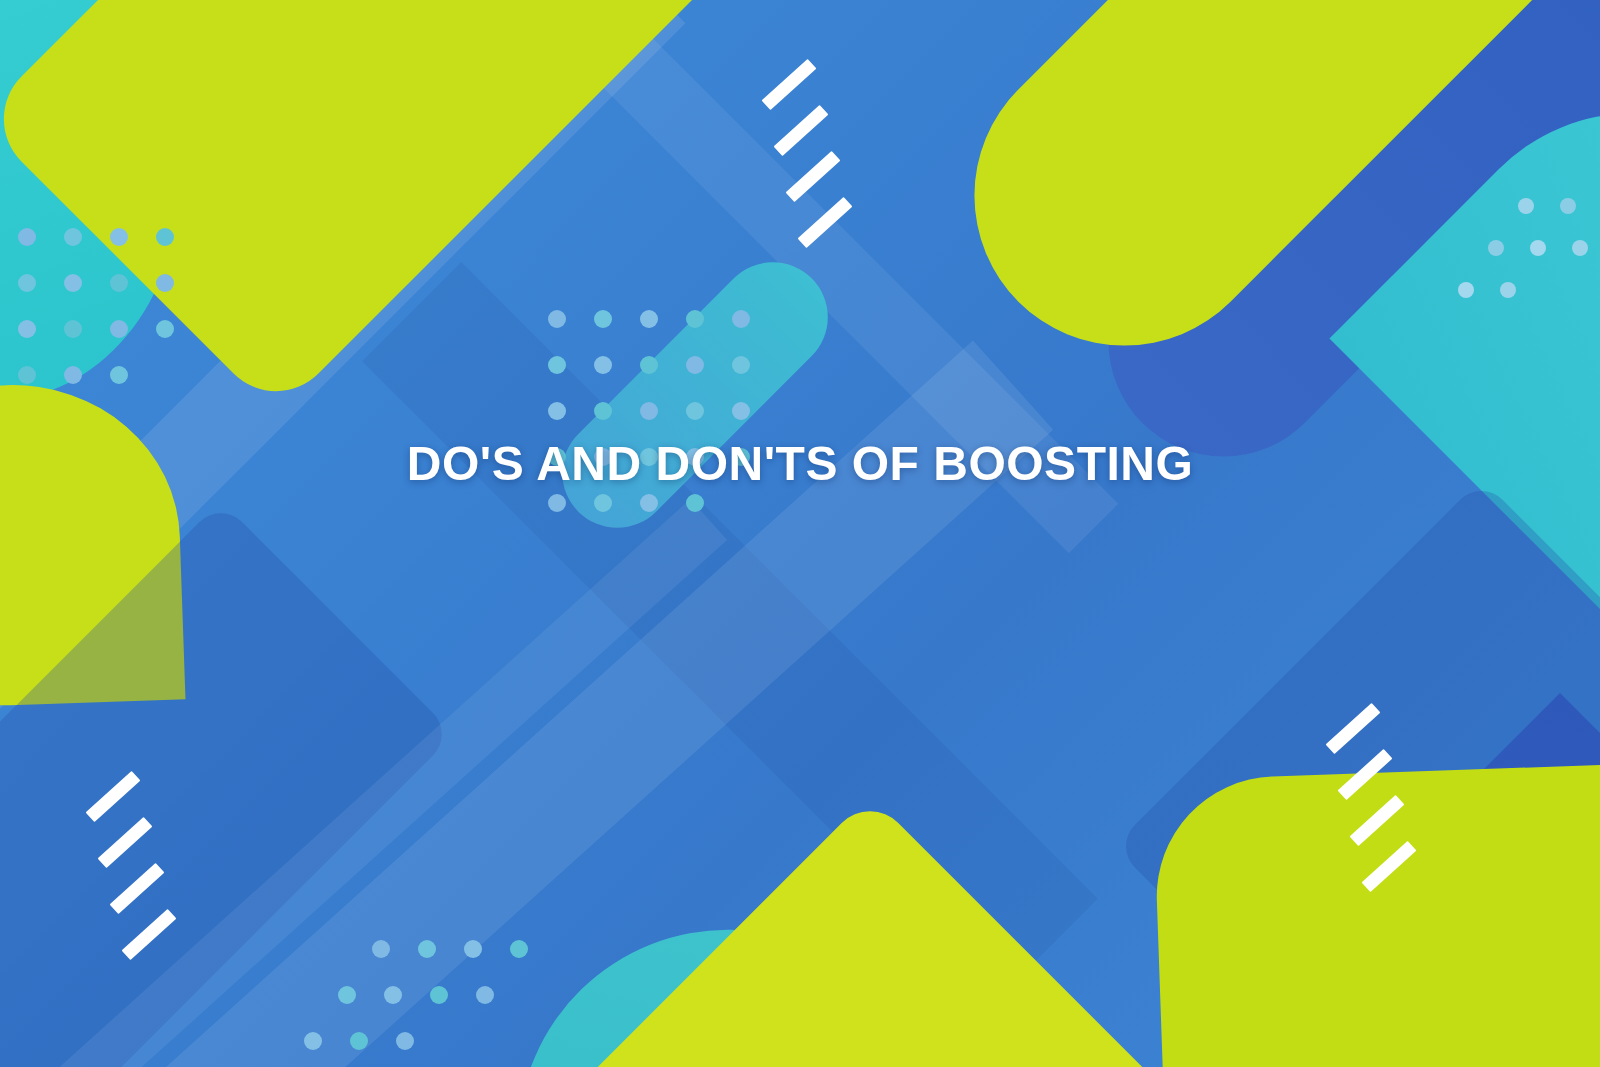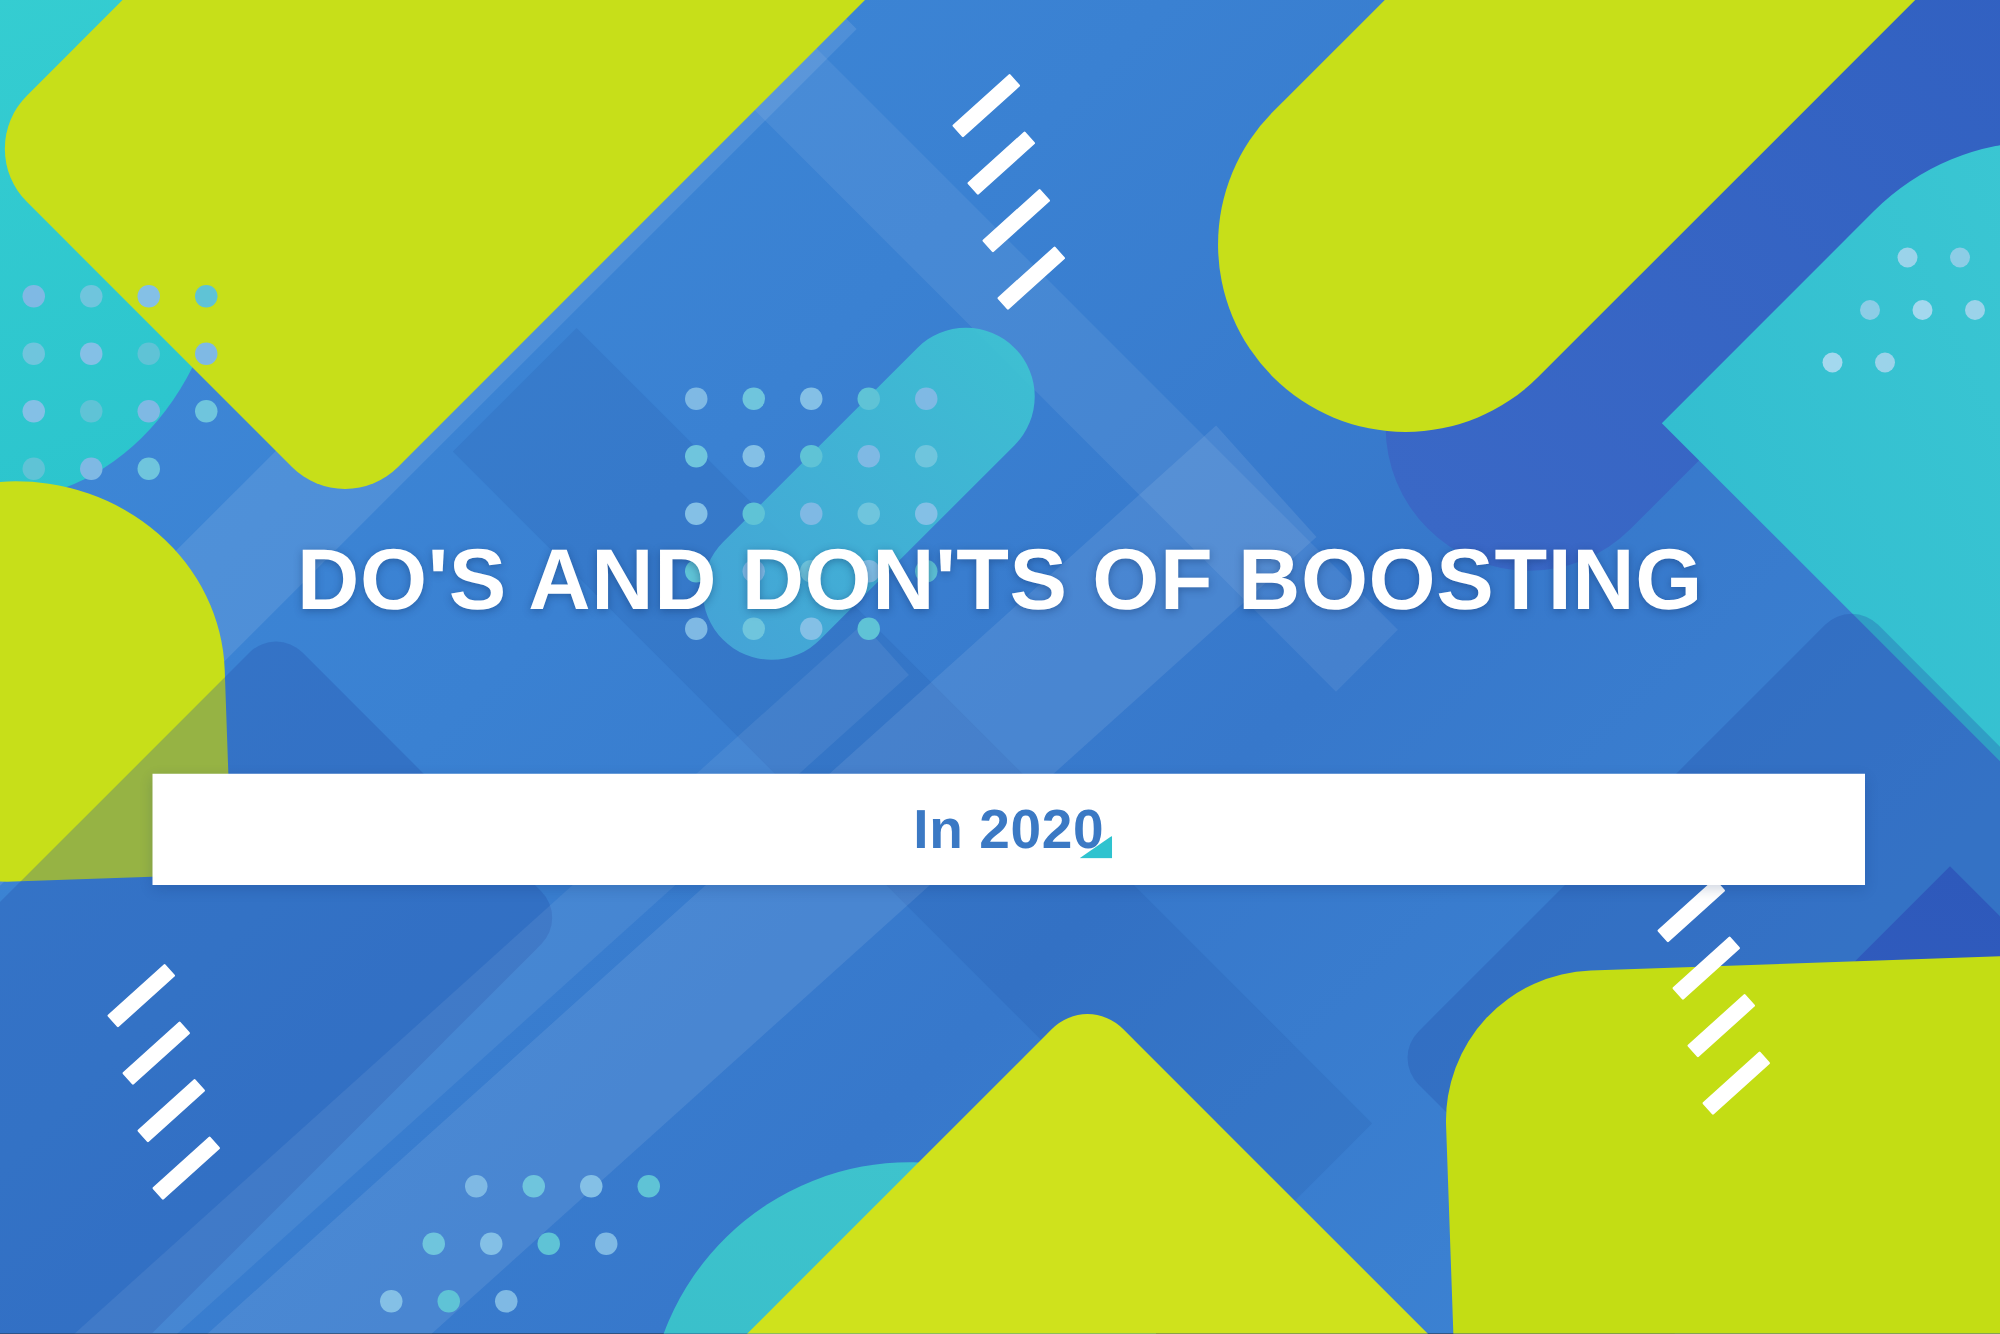--- a/index.html
+++ b/index.html
@@ -135,21 +135,21 @@
   }
 
   
   #headline{
     position:absolute;left:0;right:0;top:420px;
     text-align:center;z-index:30;
   }
   #headline .line{
     display:block;
     color:#ffffff;
-    font-size:69px;
+    font-size:48px;
     font-weight:bold;
     letter-spacing:.5px;
     line-height:88px;
     text-shadow:0 2px 7px rgba(10,40,90,.38);
     white-space:nowrap;
   }
   #banner{
     position:absolute;left:122px;top:619px;width:1370px;height:89px;
     background:#ffffff;z-index:31;
     display:flex;align-items:center;justify-content:center;
@@ -277,20 +277,14 @@
       <div class="dash" style="left: 0px; top: 0px;"></div>
       <div class="dash" style="left: 12px; top: 46px;"></div>
       <div class="dash" style="left: 24px; top: 92px;"></div>
       <div class="dash" style="left: 36px; top: 138px;"></div>
     </div>
 
   <div id="headline">
     <span class="line">DO'S AND DON'TS OF BOOSTING</span>
   </div>
 
-  <div id="banner">
-    <span class="sub">
-      <span>In 2020</span>
-      <span class="accent-notch"></span>
-    </span>
-  </div>
 
 </div>
 
 </body></html>

